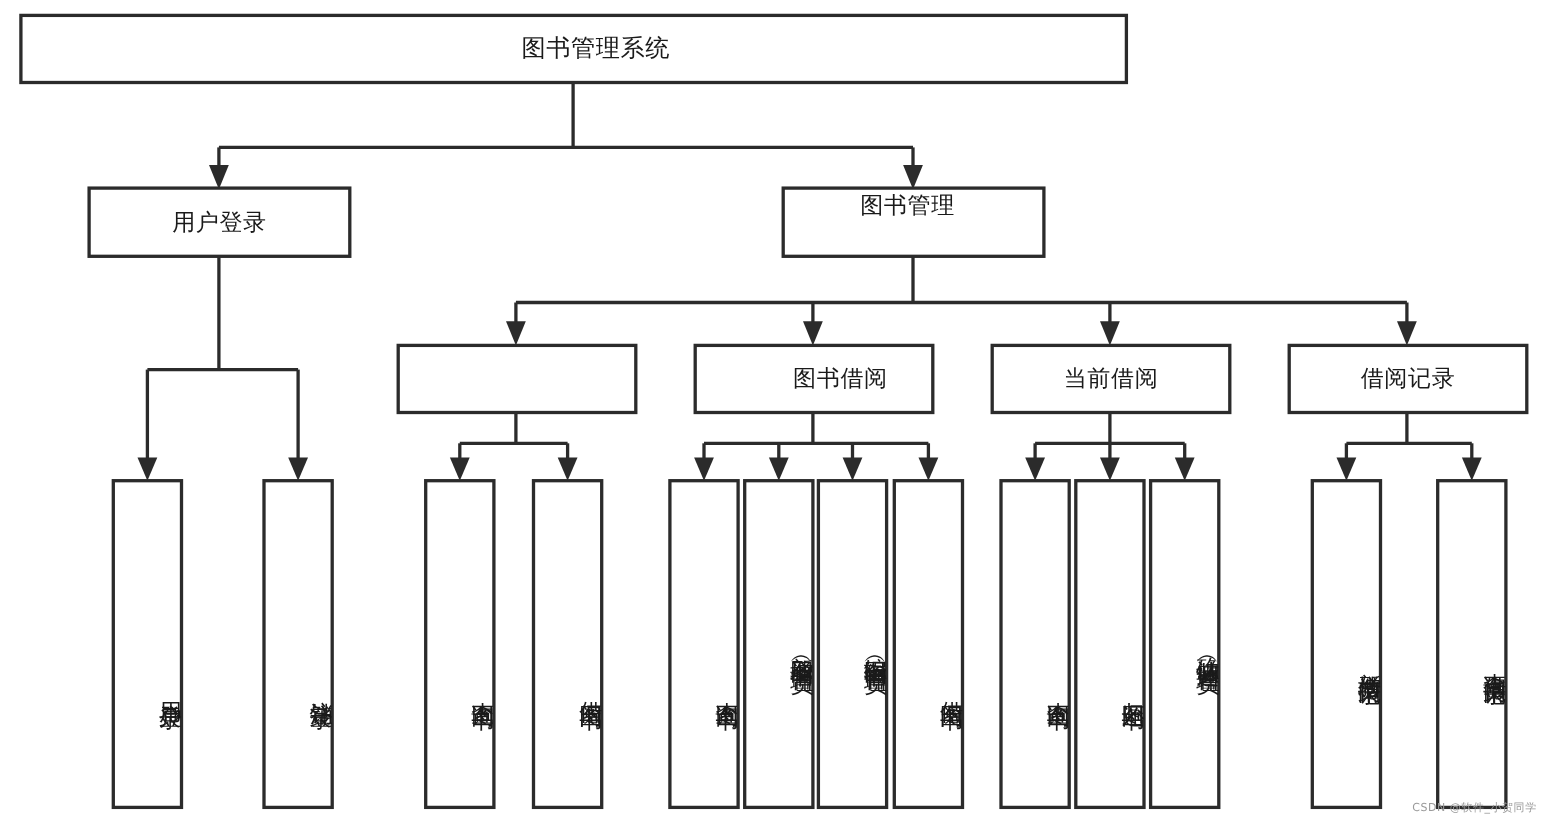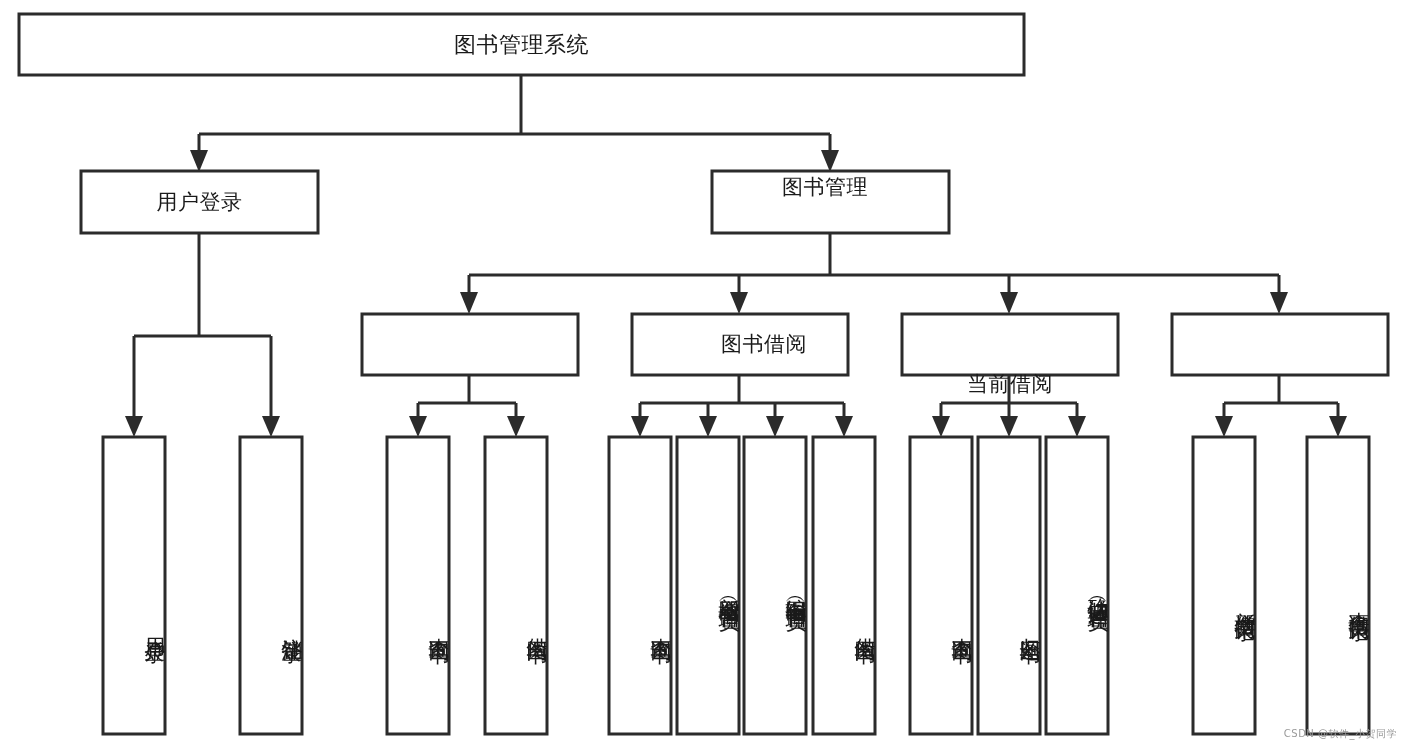--- a/index.html
+++ b/index.html
@@ -49,20 +49,21 @@
     justify-content: center;
     color: #1a1a1a;
     font-size: 21px;
     line-height: 1.15;
     letter-spacing: 0.5px;
     white-space: nowrap;
     pointer-events: none;
   }
   .node-label-h.title {
     font-size: 22px;
+    margin-left: 20px;
   }
   .node-label-v {
     position: absolute;
     display: flex;
     align-items: flex-start;
     justify-content: center;
     writing-mode: vertical-rl;
     text-orientation: upright;
     color: #1a1a1a;
     font-size: 21px;
@@ -189,21 +190,22 @@
     <rect class="node-rect" x="1193" y="437" width="62" height="297"></rect>
     <rect class="node-rect" x="1307" y="437" width="62" height="297"></rect>
   </svg>
 
   <div class="node-label-h title" style="left:19px; top:14px; width:1005px; height:61px;">图书管理系统</div>
 
   <div class="node-label-h" style="left:81px; top:171px; width:237px; height:62px;">用户登录</div>
   <div class="node-label-h" style="left:712px; top:156px; width:226px; height:62px;">图书管理</div>
 
   <div class="node-label-h" style="left:632px; top:314px; width:216px; height:61px;padding-left:24px;">图书借阅</div>
-  <div class="node-label-h" style="left:902px; top:314px; width:216px; height:61px;margin-top:40px;">当前借阅</div>
+  <div class="node-label-h" style="left:902px; top:314px; width:216px; height:61px;">当前借阅</div>
+  <div class="node-label-h" style="left:1172px; top:314px; width:216px; height:61px;">借阅记录</div>
 
   <div class="node-label-v" style="left:103px; top:516px; width:62px; height:218px;">用户登录</div>
   <div class="node-label-v" style="left:240px; top:516px; width:62px; height:218px;">注销登录</div>
 
   <div class="node-label-v" style="left:387px; top:516px; width:62px; height:218px;">查询图书</div>
   <div class="node-label-v" style="left:485px; top:516px; width:62px; height:218px;">借阅图书</div>
 
   <div class="node-label-v" style="left:609px; top:516px; width:62px; height:218px;">查询图书</div>
   <div class="node-label-v" style="left:677px; top:445px; width:62px; height:289px;">新增图书（管理员）</div>
   <div class="node-label-v" style="left:744px; top:445px; width:62px; height:289px;">编辑图书（管理员）</div>

